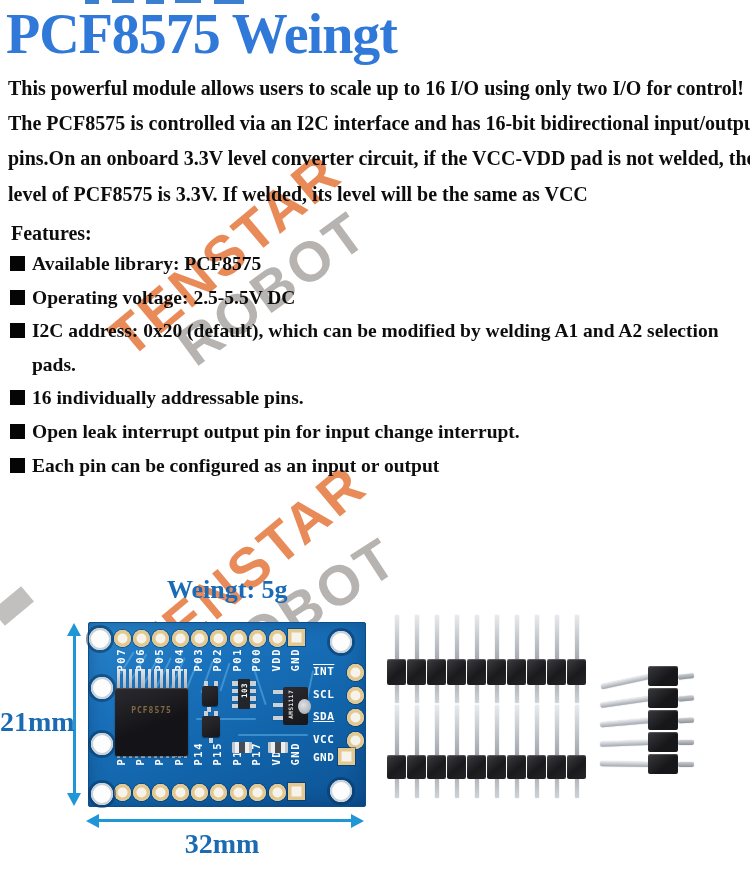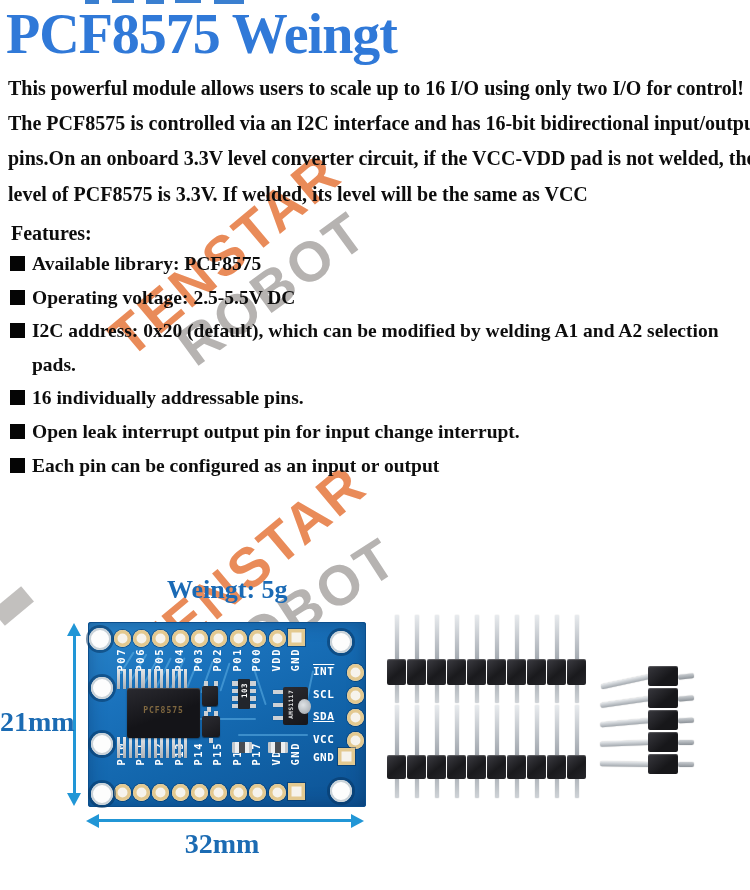--- a/index.html
+++ b/index.html
@@ -43,22 +43,22 @@
   .hole{position:absolute;width:17px;height:17px;border-radius:50%;background:#f6f3ec;
         box-shadow:inset 0 0 0 3.5px #e3c990, 0 0 0 1px rgba(5,40,80,.45);}
   .pad-sq{position:absolute;width:17px;height:17px;background:#f6f3ec;
         box-shadow:inset 0 0 0 3.5px #e3c990, 0 0 0 1px rgba(5,40,80,.45);}
   .mount{position:absolute;width:22px;height:22px;border-radius:50%;background:#fdfdfd;
         box-shadow:inset 0 0 0 2px #c9d2d8, 0 0 0 3px rgba(8,55,100,.55);}
   .vlab{position:absolute;writing-mode:vertical-rl;transform:rotate(180deg);
         font:bold 10.5px "DejaVu Sans Mono",monospace;color:#fff;letter-spacing:1.5px;}
   .hlab{position:absolute;width:28px;font:bold 11px "DejaVu Sans Mono",monospace;color:#fff;letter-spacing:.5px;}
   .ov{text-decoration:overline;}
-  .chip-body{position:absolute;left:27px;top:66px;width:73px;height:50px;background:linear-gradient(160deg,#2a2a30,#141418 55%);border-radius:2px;
-        box-shadow:inset 0 1px 1px rgba(255,255,255,.18), 0 1px 2px rgba(0,0,0,.4);margin-left:12px;}
+  .chip-body{position:absolute;left:27px;top:66px;width:73px;height:68px;background:linear-gradient(160deg,#2a2a30,#141418 55%);border-radius:2px;
+        box-shadow:inset 0 1px 1px rgba(255,255,255,.18), 0 1px 2px rgba(0,0,0,.4);}
   .chip-mark{position:absolute;left:0;top:18px;width:73px;text-align:center;
         font:bold 8px "DejaVu Sans Mono",monospace;color:rgba(214,170,92,.55);letter-spacing:1px;}
   .cpin{position:absolute;width:3.2px;background:linear-gradient(180deg,#e4e7ea,#aab0b6);box-shadow:0 0 1px rgba(0,0,0,.4);}
   .sot{position:absolute;background:linear-gradient(150deg,#2c2c32,#17171b);border-radius:2px;box-shadow:0 1px 1px rgba(0,0,0,.5);}
   .spad{position:absolute;background:#ccd1d6;box-shadow:0 0 1px rgba(0,0,0,.5);}
   .reg-body{position:absolute;left:195px;top:65px;width:25px;height:38px;background:linear-gradient(150deg,#2b2b31,#16161a);border-radius:2px;}
   .reg-tab{position:absolute;left:210px;top:77px;width:13px;height:15px;border-radius:50%;background:radial-gradient(circle at 40% 40%,#dfe3e6,#9aa0a6);}
   .reg-mark{font:bold 6px "DejaVu Sans Mono",monospace;color:rgba(255,255,255,.85);letter-spacing:.5px;}
   .res-mark{font:bold 7.5px "DejaVu Sans Mono",monospace;color:#fff;}
   .smdres{position:absolute;width:20px;height:11px;border-radius:1px;

